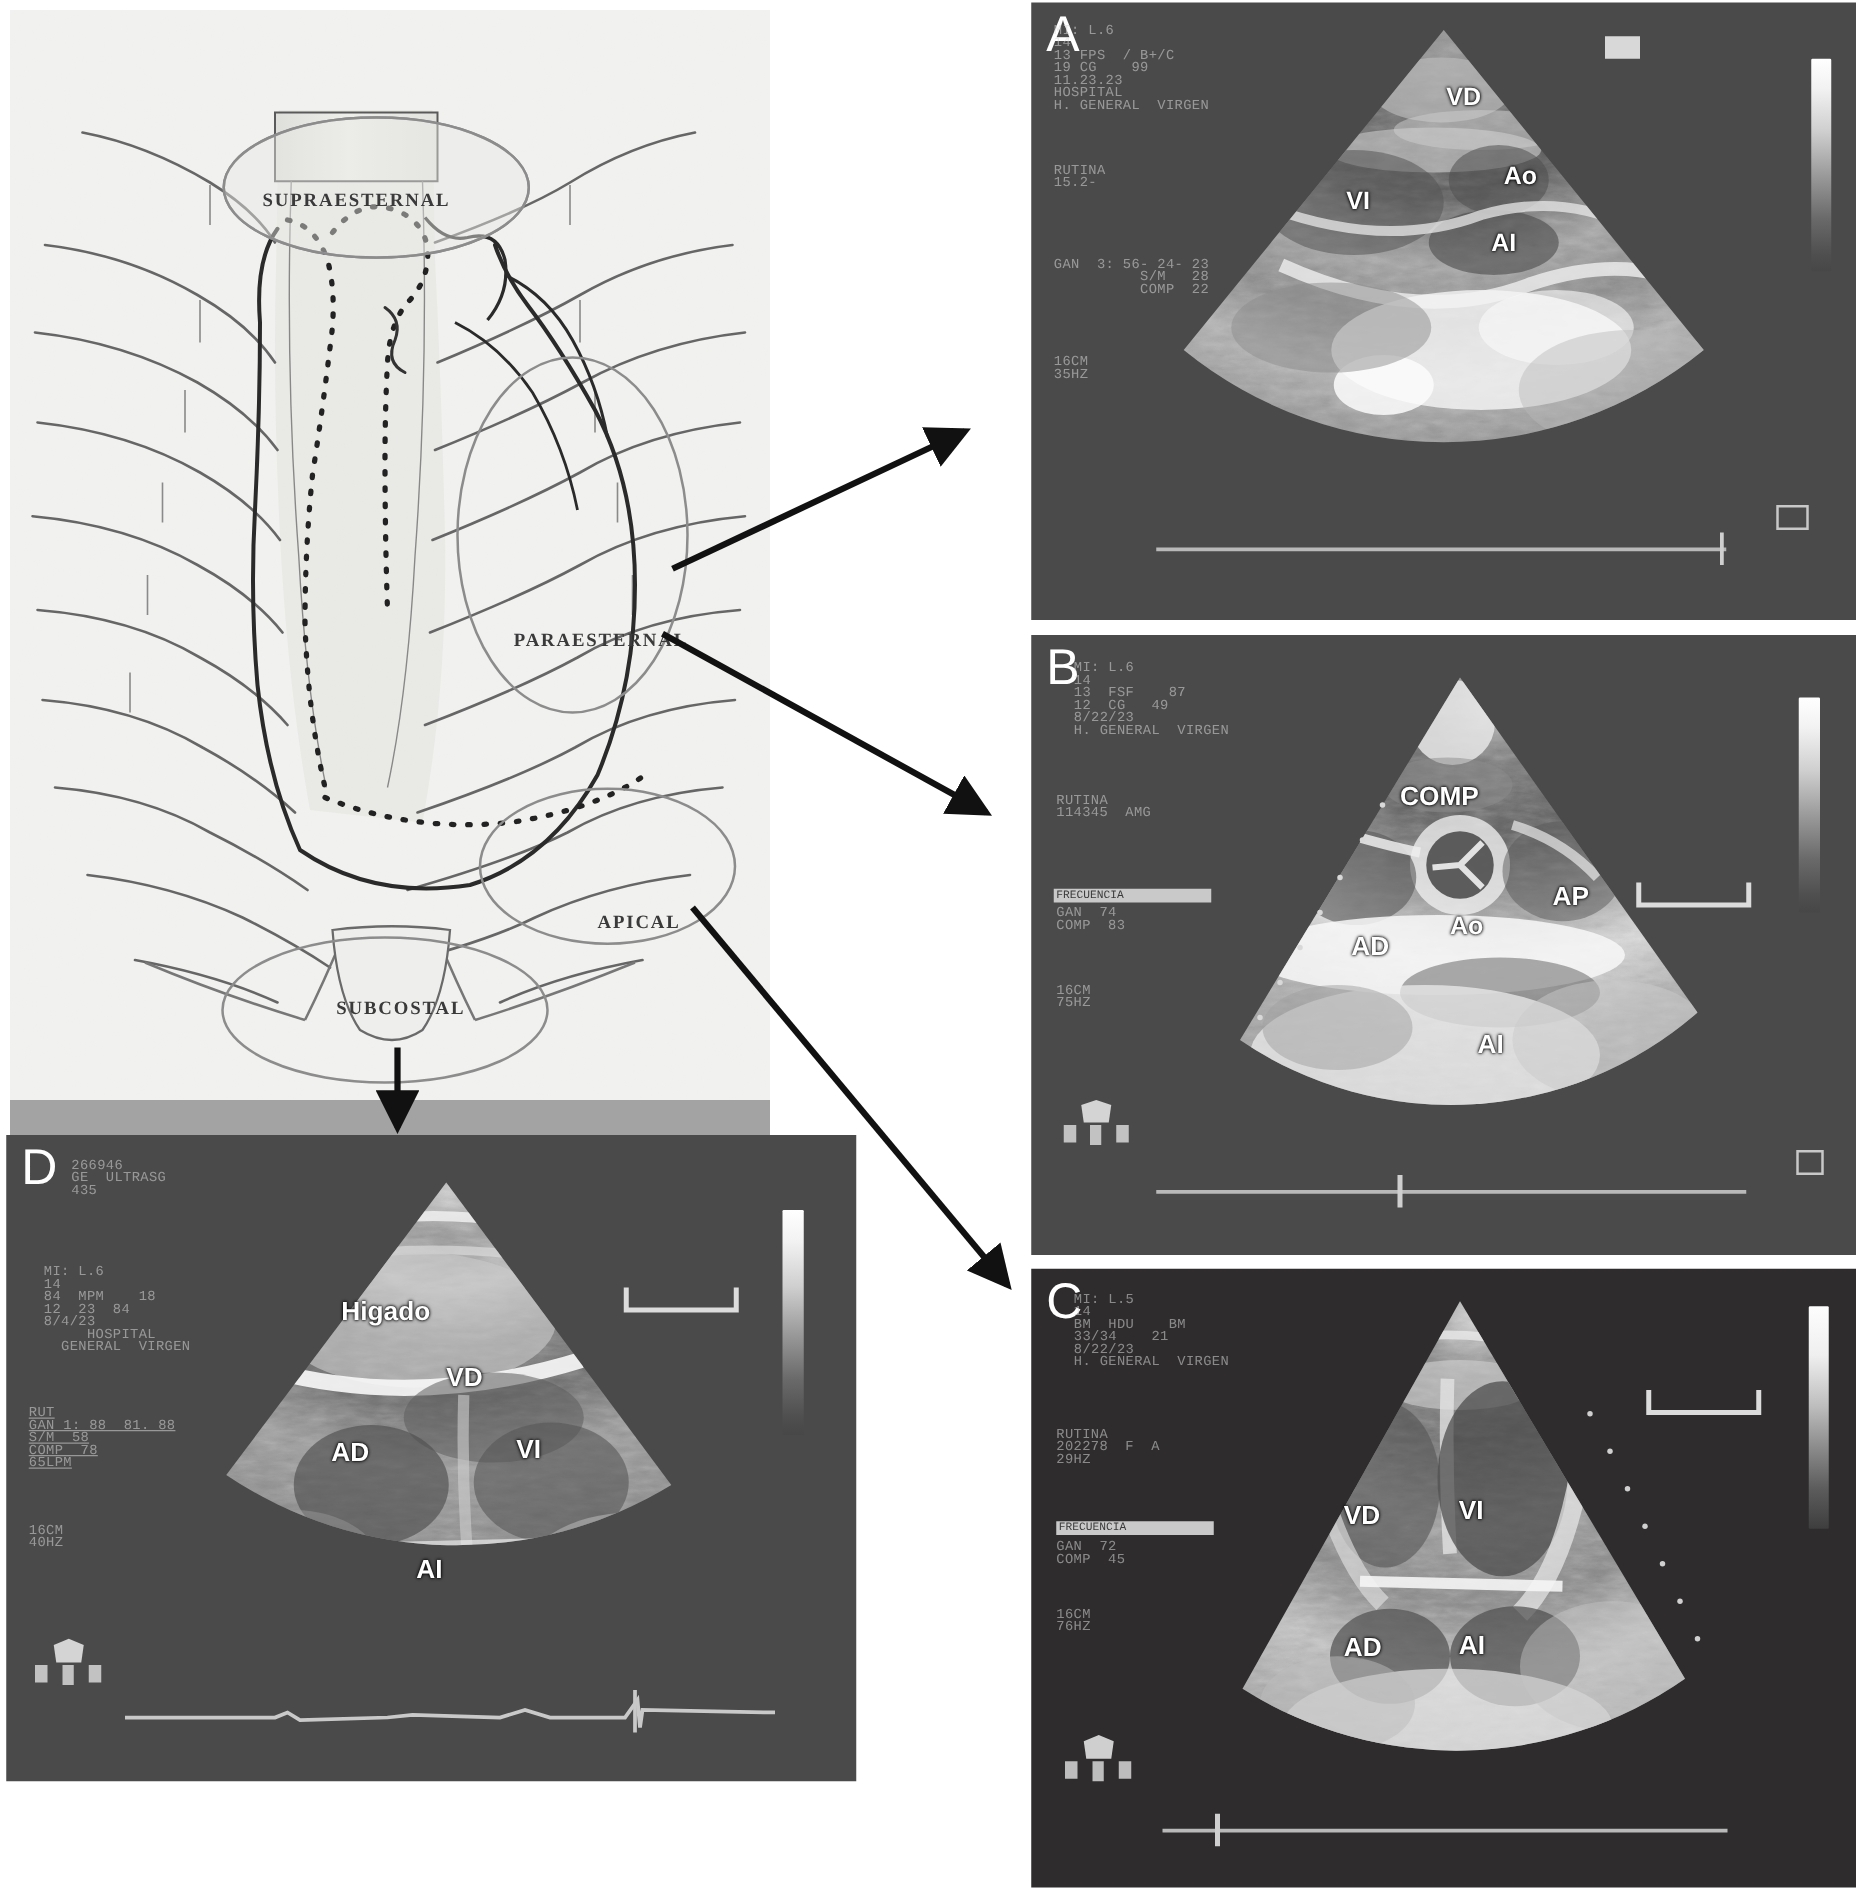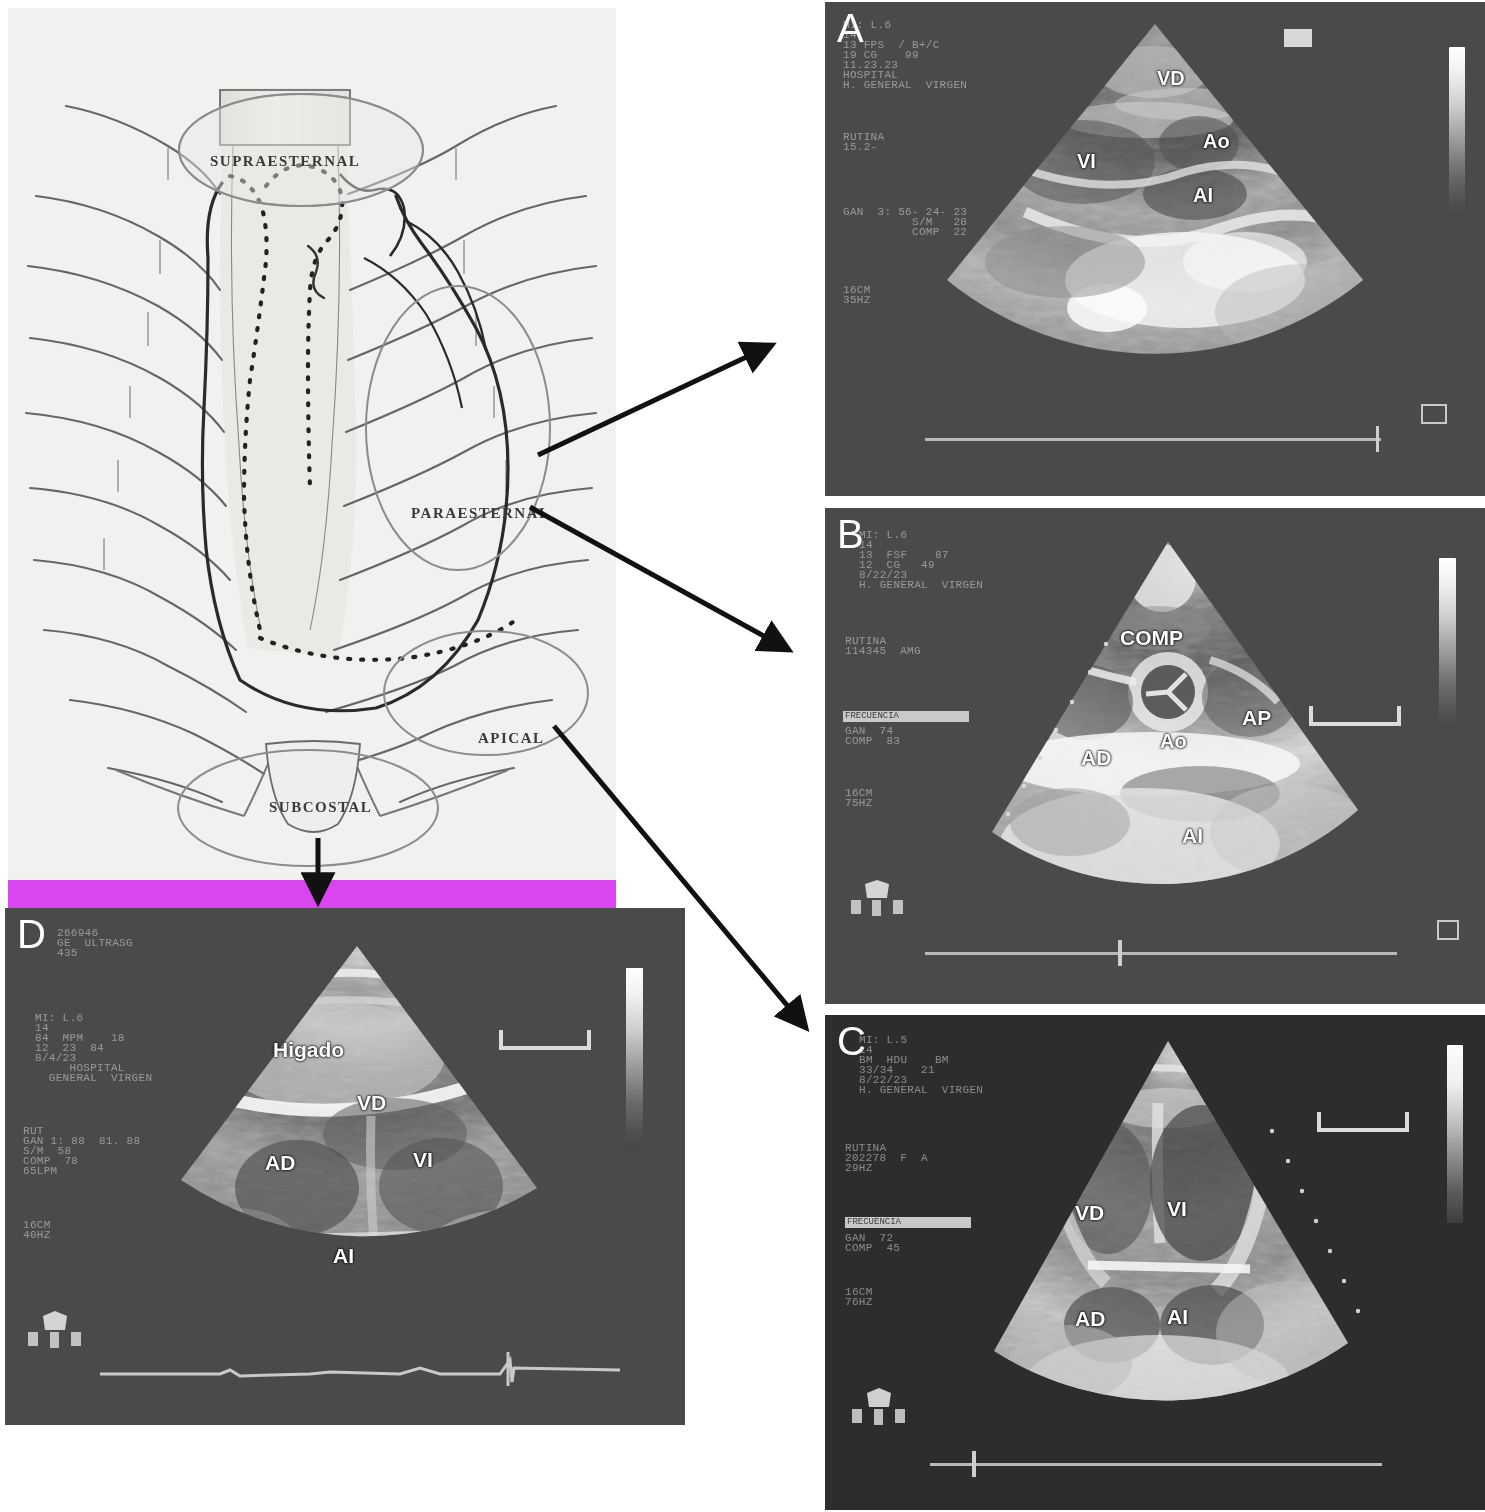--- a/index.html
+++ b/index.html
@@ -2,21 +2,21 @@
 <html><head>
 <meta charset="utf-8">
 <style>
   html,body{margin:0;padding:0;background:#ffffff;}
   body{width:1485px;height:1512px;position:relative;overflow:hidden;
        font-family:"Liberation Sans", sans-serif;}
 
   
   #thorax-diagram{
     position:absolute;left:8px;top:8px;width:608px;height:952px;
-    background:#d946ef;overflow:hidden;
+    background:#a3a3a3;overflow:hidden;
   }
   #thorax-diagram svg{position:absolute;left:0;top:0;}
   .dg-label{
     position:absolute; font-family:"Liberation Serif", serif;
     font-weight:bold; color:#3a3a3a; letter-spacing:1.5px;
     white-space:nowrap; font-size:15px;
   }
 
   
   #arrow-layer{position:absolute;left:0;top:0;width:1485px;height:1512px;pointer-events:none;}
@@ -485,21 +485,21 @@
   <div class="meta-block" style="left:52px;top:20px;">266946
 GE  ULTRASG
 435</div>
   <div class="meta-block" style="left:30px;top:105px;">MI: L.6
 14
 84  MPM    18
 12  23  84
 8/4/23
      HOSPITAL
   GENERAL  VIRGEN</div>
-  <div class="meta-block" style="left:18px;top:218px;">RUT
+  <div class="meta-block" style="left:18px;top:218px;text-decoration:underline;">RUT
 GAN 1: 88  81. 88
 S/M  58
 COMP  78
 65LPM</div>
   <div class="meta-block" style="left:18px;top:312px;">16CM
 40HZ</div>
 
   <svg class="bracket" style="left:490px;top:120px;width:100px;height:28px;" viewBox="0 0 100 28">
     <path d="M6,2 L6,20 L94,20 L94,2" stroke="#dcdcdc" stroke-width="4" fill="none"></path>
   </svg>

